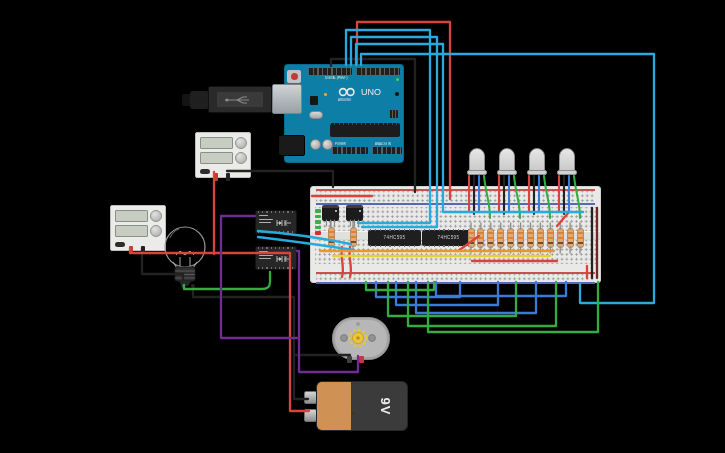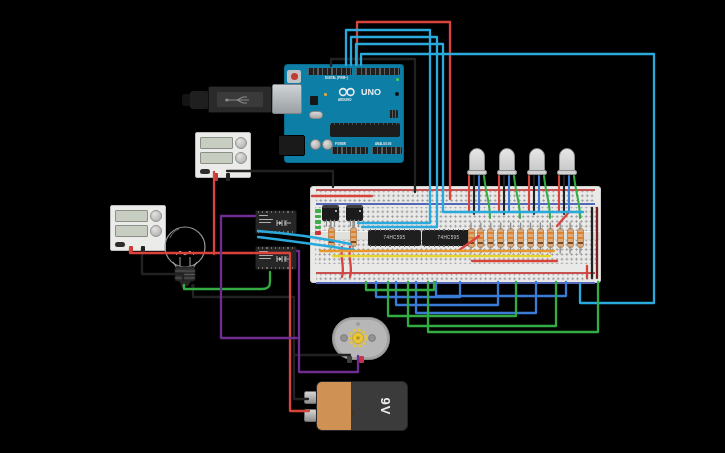--- a/index.html
+++ b/index.html
@@ -14,21 +14,21 @@
   .bb-channel{left:0;right:0;top:44px;height:9px;background:#e0e0dd;box-shadow:0 1px 0 #f4f4f2 inset,0 -1px 0 #d5d5d2 inset;}
   .bb-main-bot{left:4px;right:4px;top:53px;height:24px;}
   .bb-rail-bot{left:5px;right:5px;top:87px;height:10px;}
   .bb-line{left:5px;right:5px;height:1.6px;}
   .bb-line.red{background:#c85050;}
   .bb-line.blue{background:#5568b8;}
 
   
   .arduino{left:285px;top:65px;width:118px;height:97px;background:#0d7fa6;border-radius:3px;box-shadow:0 0 0 1px #0a6a8d;}
   .pinstrip{background:#1f1f1f;border-radius:1px;background-image:repeating-linear-gradient(90deg,#5c5c5c 0 1.2px,rgba(0,0,0,0) 1.2px 4.7px);}
-  .ard-txt{color:#eaeaea;font-weight:bold;white-space:nowrap;}
+  .ard-txt{color:#eaeaea;font-weight:normal;white-space:nowrap;}
   .reset-pad{left:2px;top:5px;width:14px;height:13px;background:#c0c4c6;border-radius:2px;}
   .reset-btn{left:4px;top:3px;width:7px;height:7px;background:#c23a34;border-radius:50%;}
   .usb-port{left:272px;top:84px;width:30px;height:30px;background:linear-gradient(180deg,#cfd3d5,#9aa0a4);border:1px solid #7d8489;border-radius:2px;}
   .power-jack{left:278px;top:135px;width:27px;height:21px;background:#1a1a1a;border-radius:2px;border:1px solid #000;}
   .atmega{left:45px;top:58px;width:70px;height:14px;background:#1c1c1c;border-radius:2px;background-image:repeating-linear-gradient(90deg,#4a4a4a 0 1px,rgba(0,0,0,0) 1px 4.4px);background-size:100% 2px;background-repeat:repeat-x;}
   .cap{width:11px;height:11px;border-radius:50%;background:radial-gradient(circle at 35% 35%,#dedede,#9a9a9a);border:1px solid #7f7f7f;}
   .crystal{left:24px;top:46px;width:14px;height:8px;background:linear-gradient(180deg,#d9d9d9,#a8a8a8);border-radius:4px;border:1px solid #8a8a8a;}
   .vreg{left:25px;top:31px;width:8px;height:9px;background:#161616;border-radius:1px;}
   .dot{border-radius:50%;}
 

